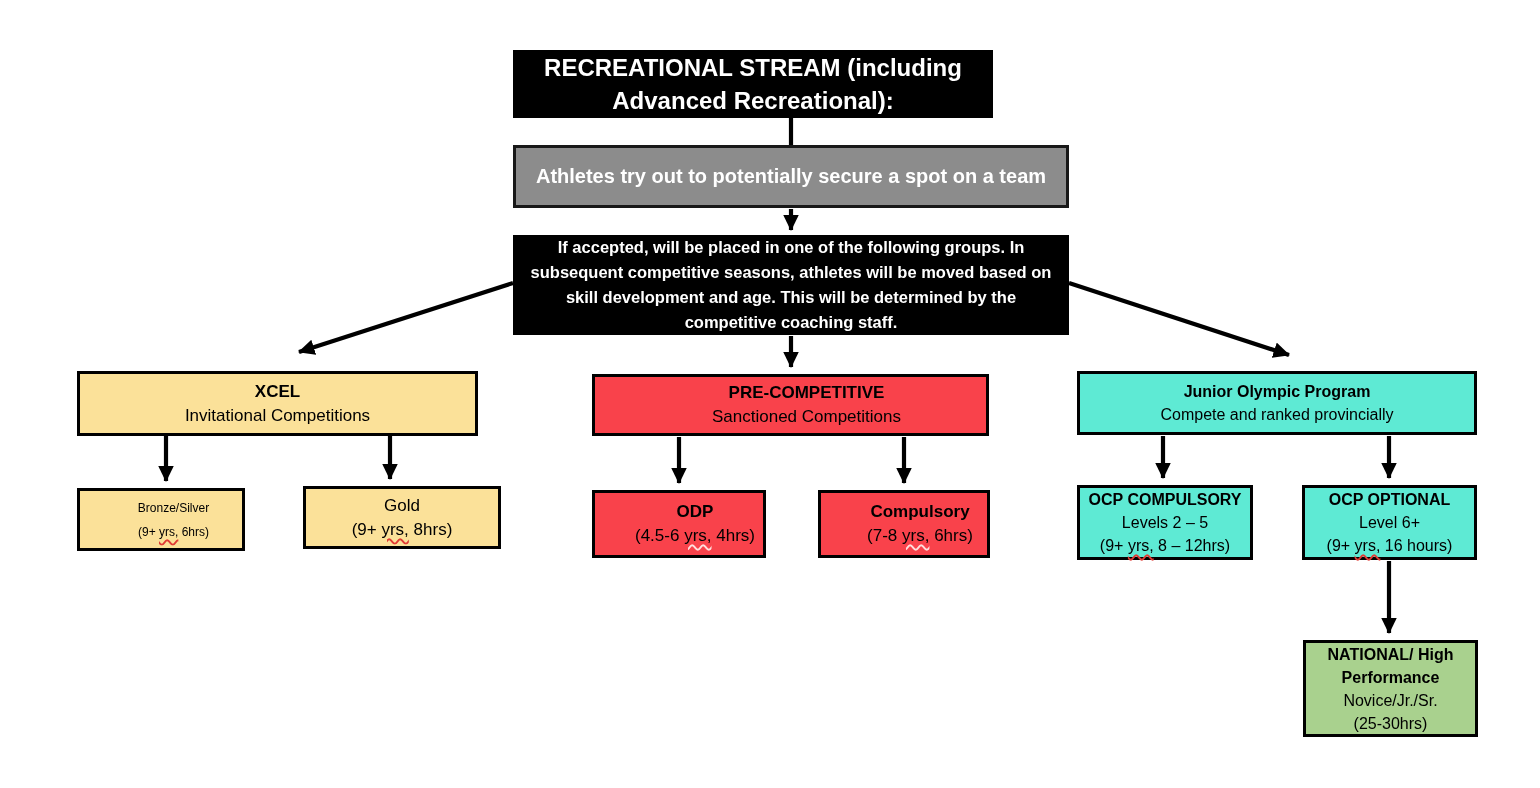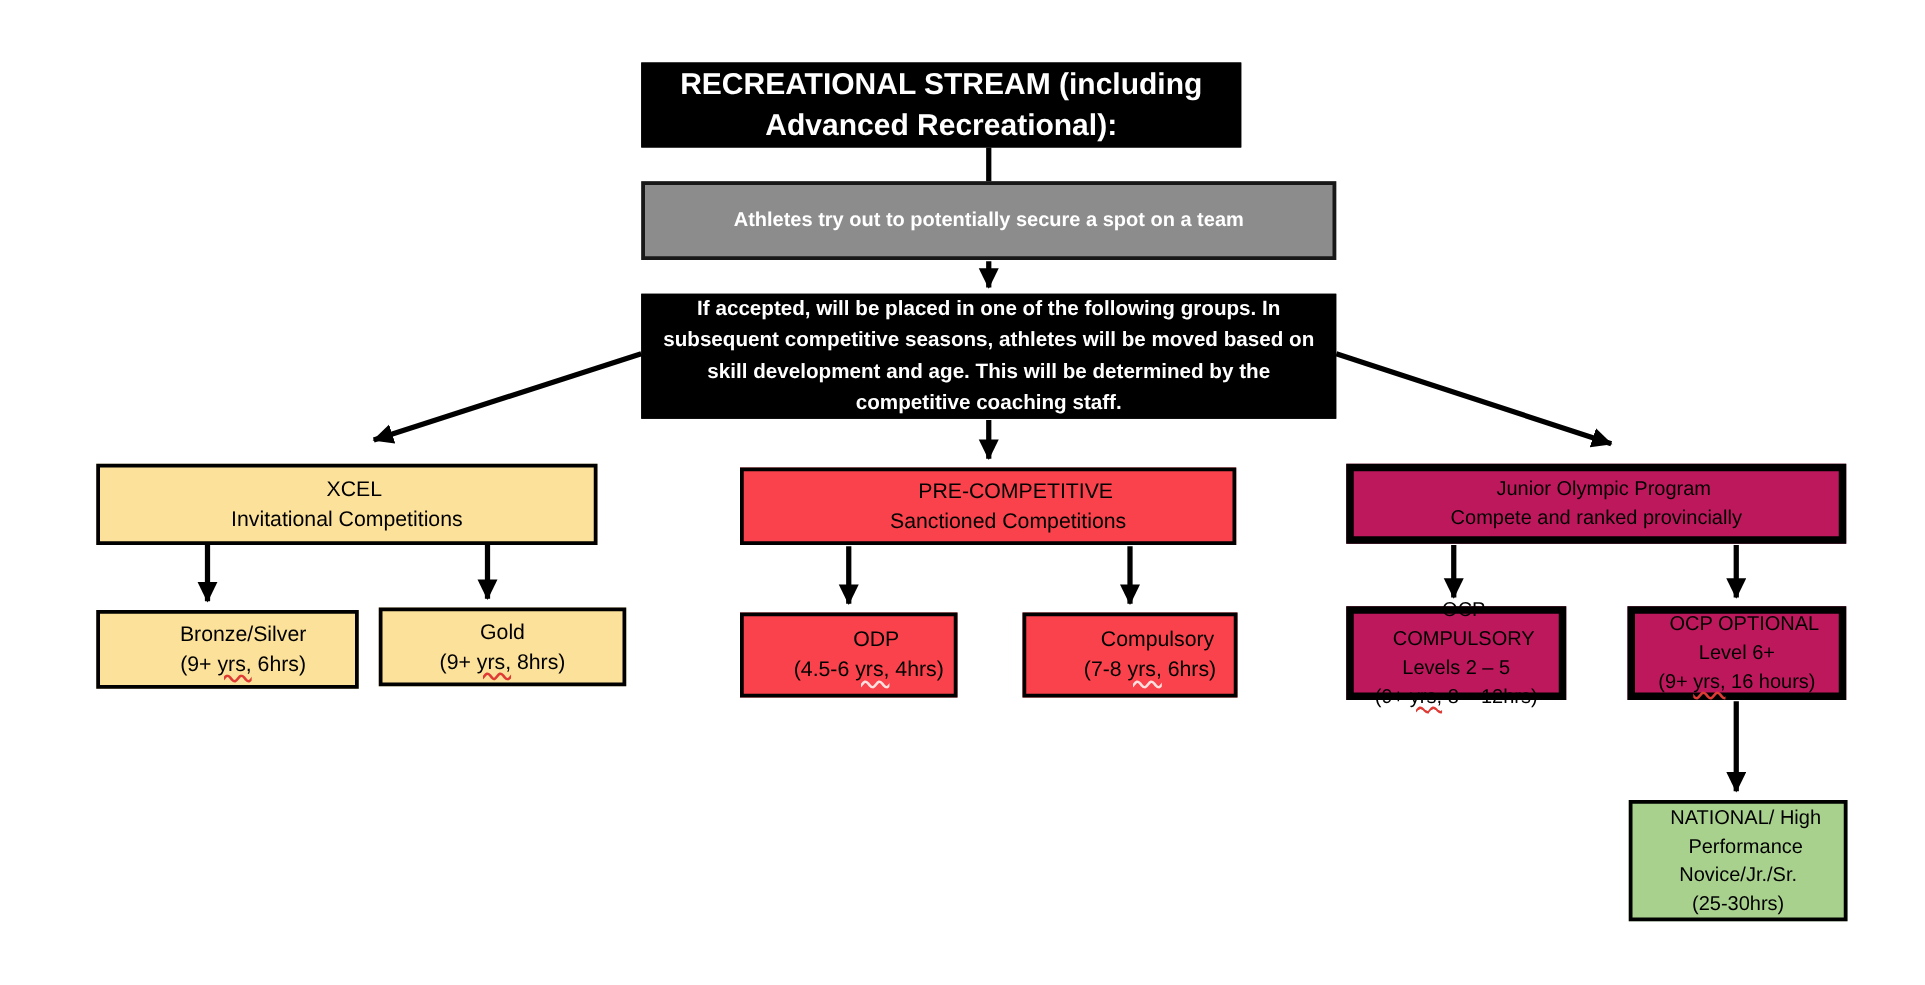--- a/index.html
+++ b/index.html
@@ -29,41 +29,41 @@
     border: 2px solid #000;
   }
   .gray-box {
     background: #8C8C8C;
     color: #ffffff;
     font-weight: bold;
     border: 3px solid #181818;
   }
   .yellow-box { background: #FBE199; border: 3px solid #000; }
   .red-box    { background: #F9424B; border: 3px solid #000; padding-left: 32px; }
-  .blue-box   { background: #be185d; border: 6px solid #000000; }
+  .blue-box   { background: #5eead4; border: 3px solid #000000; }
   .green-box  { background: #A9D18E; border: 3px solid #000; }
 
   .title-box   { left: 513px; top: 50px;  width: 480px; height: 68px; font-size: 24px; line-height: 33px; padding: 0 18px; }
-  .tryout-box  { left: 513px; top: 145px; width: 556px; height: 63px; font-size: 16px; }
+  .tryout-box  { left: 513px; top: 145px; width: 556px; height: 63px; font-size: 20px; }
   .place-box   { left: 513px; top: 235px; width: 556px; height: 100px; font-size: 16.5px; line-height: 25px; font-weight: bold; padding: 0 12px; }
 
   .xcel-box    { left: 77px;  top: 371px; width: 401px; height: 65px; font-size: 17px; line-height: 24px; }
-  .bronze-box  { left: 77px;  top: 488px; width: 210px; height: 63px; font-size: 17px; line-height: 24px; padding-left: 25px; }
+  .bronze-box  { left: 77px;  top: 488px; width: 168px; height: 63px; font-size: 12px; line-height: 24px; padding-left: 25px; }
   .gold-box    { left: 303px; top: 486px; width: 198px; height: 63px; font-size: 17px; line-height: 24px; }
 
   .pre-box     { left: 592px; top: 374px; width: 397px; height: 62px; font-size: 17px; line-height: 24px; }
   .odp-box     { left: 592px; top: 490px; width: 174px; height: 68px; font-size: 17px; line-height: 24px; }
   .comp-box    { left: 818px; top: 490px; width: 172px; height: 68px; font-size: 17px; line-height: 24px; }
 
   .jo-box      { left: 1077px; top: 371px; width: 400px; height: 64px; font-size: 16px; line-height: 23px; }
   .ocpc-box    { left: 1077px; top: 485px; width: 176px; height: 75px; font-size: 16px; line-height: 23px; }
   .ocpo-box    { left: 1302px; top: 485px; width: 175px; height: 75px; font-size: 16px; line-height: 23px; }
   .nat-box     { left: 1303px; top: 640px; width: 175px; height: 97px; font-size: 16px; line-height: 23px; padding: 0 6px; }
 
-  .bold { font-weight: normal; margin-left: 12px; }
+  .bold { font-weight: bold; }
   .line { display: block; }
 
   .squiggle {
     text-decoration-line: underline;
     text-decoration-style: wavy;
     text-decoration-color: #E03A34;
     text-decoration-thickness: 2px;
     text-underline-offset: 3px;
   }
   .squiggle-light {

